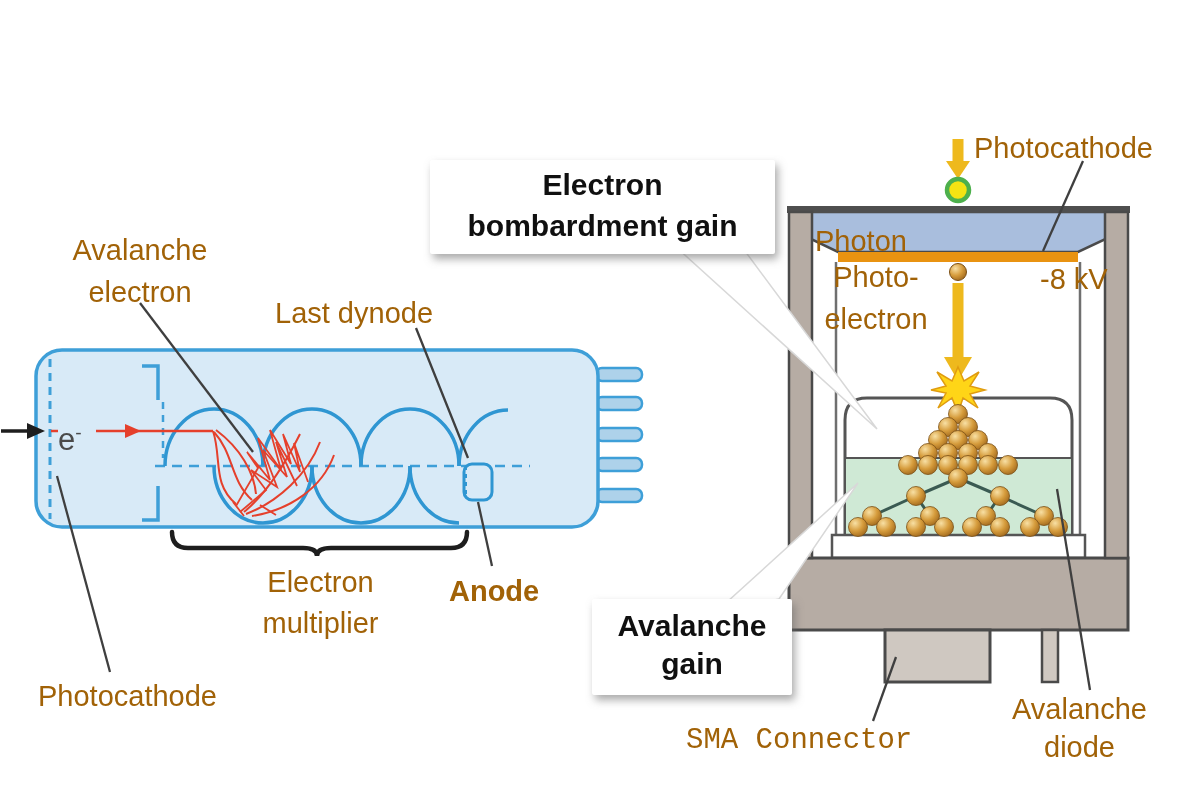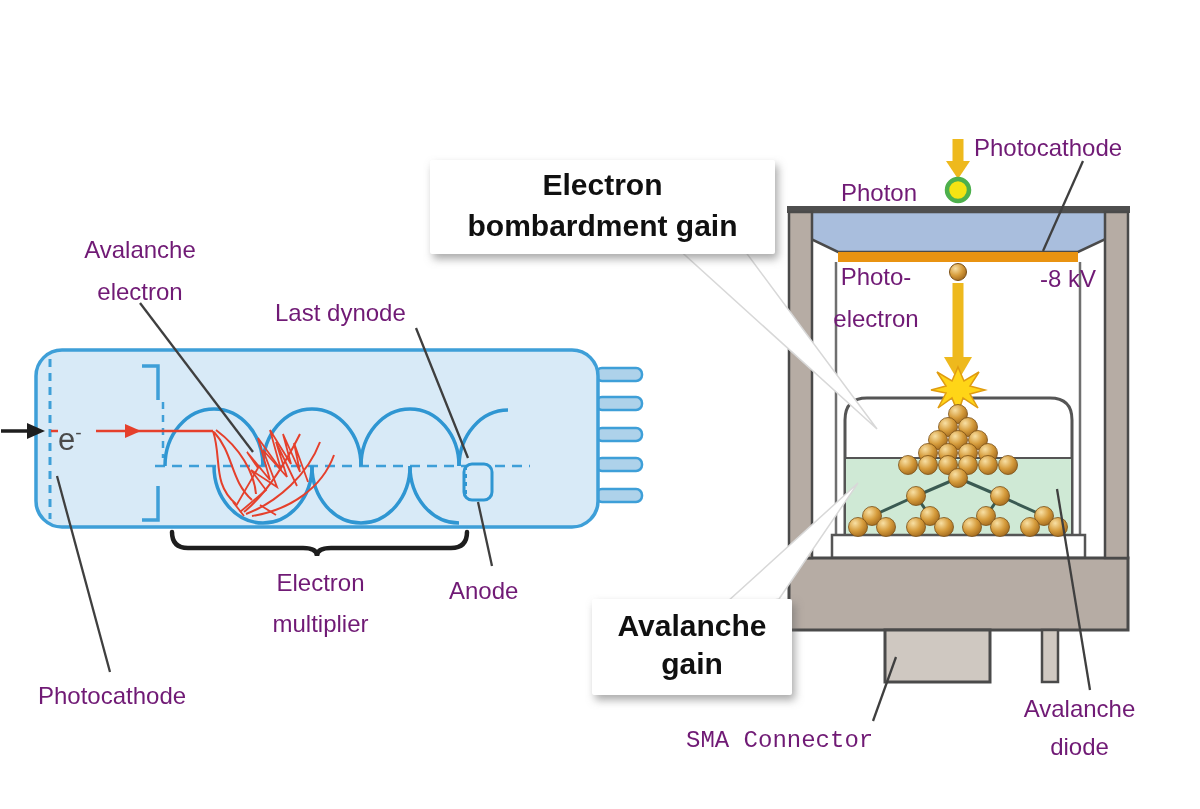--- a/index.html
+++ b/index.html
@@ -1,32 +1,32 @@
 <!DOCTYPE html>
 <html><head>
 <meta charset="utf-8">
 <style>
   html,body{margin:0;padding:0;background:#ffffff;}
   #stage{position:relative;width:1200px;height:809px;background:#ffffff;overflow:hidden;
          font-family:"Liberation Sans","DejaVu Sans",sans-serif;}
   #draw{position:absolute;left:0;top:0;}
-  .lbl{position:absolute;color:#701a75;font-size:24px;line-height:40px;white-space:pre-line;}
+  .lbl{position:absolute;color:#a16207;font-size:29px;line-height:40px;white-space:pre-line;}
   .lbl sup{font-size:0.62em;}
   .center{text-align:center;}
-  .right{text-align:center;}
+  .right{text-align:left;margin-top:48px;}
   .callout{position:absolute;background:#ffffff;color:#101010;font-weight:bold;
            text-align:center;white-space:pre-line;
            box-shadow:3px 5px 9px rgba(100,100,100,0.55);border-radius:2px;}
   #ebg-box{left:430px;top:160px;width:345px;height:90px;font-size:30px;line-height:41px;padding-top:4px;}
   #ag-box{left:592px;top:599px;width:200px;height:88px;font-size:30px;line-height:38px;padding-top:8px;}
   #sec-el{left:40px;top:229px;width:200px;line-height:42px;}
   #last-dy{left:275px;top:293px;}
   #vac{left:438px;top:355px;width:152px;line-height:37px;}
   #emult{left:218px;top:562px;width:205px;line-height:41px;}
-  #anode-l{left:449px;top:571px;}
+  #anode-l{left:449px;top:571px;font-weight:bold;}
   #pcl{left:38px;top:676px;}
   #photon-l{left:815px;top:173px;width:128px;}
   #pcr{left:974px;top:128px;}
   #pe-l{left:816px;top:256px;width:120px;line-height:42px;}
   #kv{left:1040px;top:259px;}
   #sma-l{left:686px;top:721px;font-family:Liberation Mono, monospace;}
   #avd-l{left:992px;top:690px;width:175px;line-height:38px;}
   #eminus{left:58px;top:413px;font-size:31px;color:#4a4a4a;}
 </style>
 </head>

